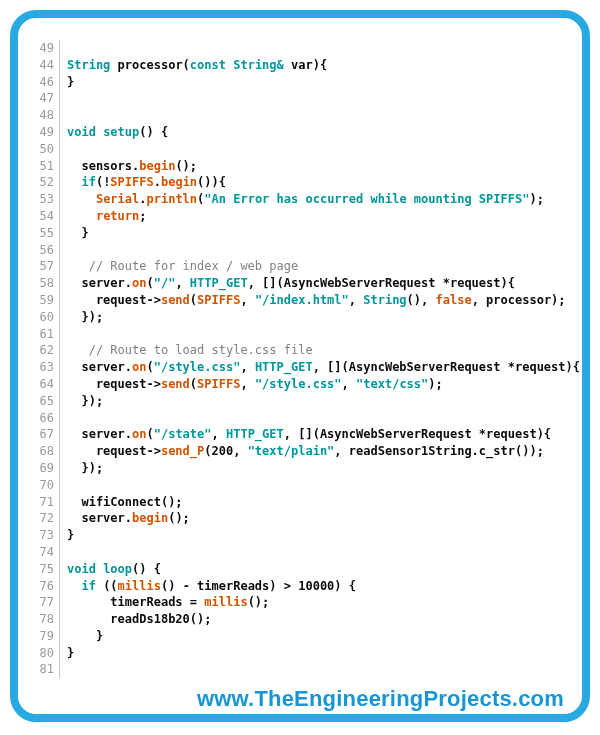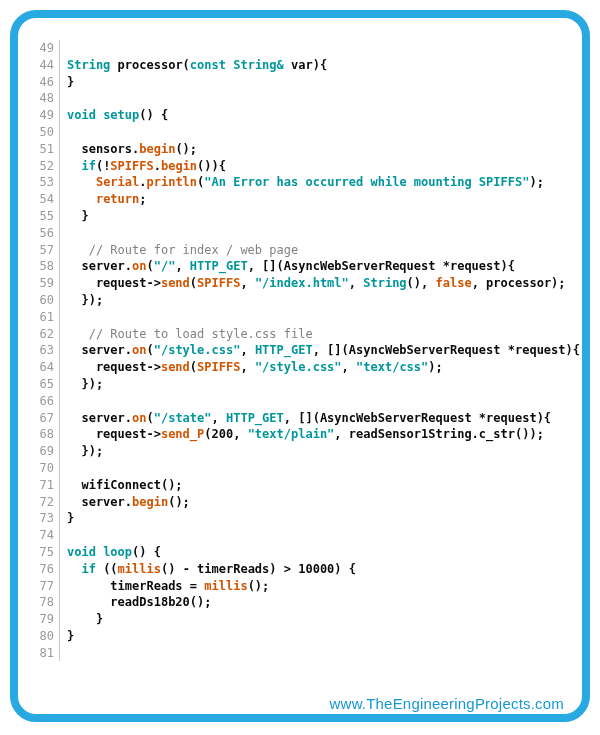--- a/index.html
+++ b/index.html
@@ -68,35 +68,36 @@
   .tk-orange { color: var(--orange); }
   .tk-orangeBold { color: var(--orange); font-weight: bold; }
   .tk-string { color: var(--string); }
   .tk-comment { color: var(--comment); font-weight: normal; }
   .tk-plain  { color: var(--plain); }
   .watermark {
     position: absolute;
     right: 36px;
     bottom: 23px;
     font-family: "Liberation Sans", sans-serif;
-    font-weight: normal;
-    font-size: 15px;
+    font-weight: bold;
+    font-size: 22px;
     color: var(--watermark-blue);
     letter-spacing: 0.2px;
   }
 </style>
 </head>
 <body>
 
 <div class="frame"></div>
 
 <div class="editor" id="editor">
     <div class="line"><span class="ln">49</span><span class="code"></span></div>
     <div class="line"><span class="ln">44</span><span class="code"><span class="tk-teal">String</span><span class="tk-plain"> processor(</span><span class="tk-teal">const</span><span class="tk-plain"> </span><span class="tk-teal">String&amp;</span><span class="tk-plain"> var){</span></span></div>
     <div class="line"><span class="ln">46</span><span class="code"><span class="tk-plain">}</span></span></div>
+    <div class="line"><span class="ln">47</span><span class="code"></span></div>
     <div class="line"><span class="ln">48</span><span class="code"></span></div>
     <div class="line"><span class="ln">49</span><span class="code"><span class="tk-teal">void</span><span class="tk-plain"> </span><span class="tk-teal">setup</span><span class="tk-plain">() {</span></span></div>
     <div class="line"><span class="ln">50</span></div>
     <div class="line"><span class="ln">51</span><span class="code"><span class="tk-plain">  sensors.</span><span class="tk-orange">begin</span><span class="tk-plain">();</span></span></div>
     <div class="line"><span class="ln">52</span><span class="code"><span class="tk-plain">  </span><span class="tk-teal">if</span><span class="tk-plain">(!</span><span class="tk-orangeBold">SPIFFS</span><span class="tk-plain">.</span><span class="tk-orange">begin</span><span class="tk-plain">()){</span></span></div>
     <div class="line"><span class="ln">53</span><span class="code"><span class="tk-plain">    </span><span class="tk-orangeBold">Serial</span><span class="tk-plain">.</span><span class="tk-orange">println</span><span class="tk-plain">(</span><span class="tk-string">"An Error has occurred while mounting SPIFFS"</span><span class="tk-plain">);</span></span></div>
     <div class="line"><span class="ln">54</span><span class="code"><span class="tk-plain">    </span><span class="tk-orange">return</span><span class="tk-plain">;</span></span></div>
     <div class="line"><span class="ln">55</span><span class="code"><span class="tk-plain">  }</span></span></div>
     <div class="line"><span class="ln">56</span><span class="code"></span></div>
     <div class="line"><span class="ln">57</span><span class="code"><span class="tk-comment">   // Route for index / web page</span></span></div>

